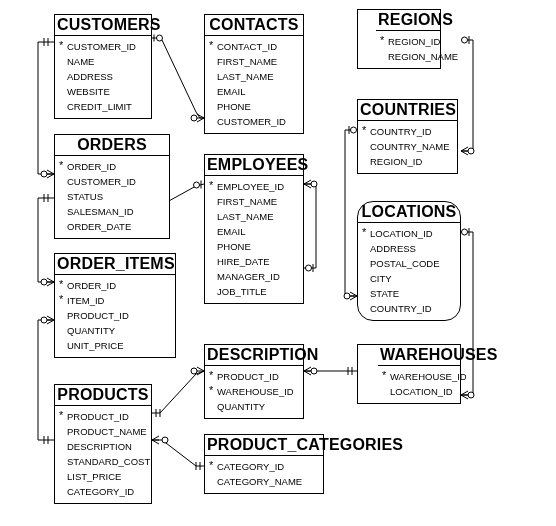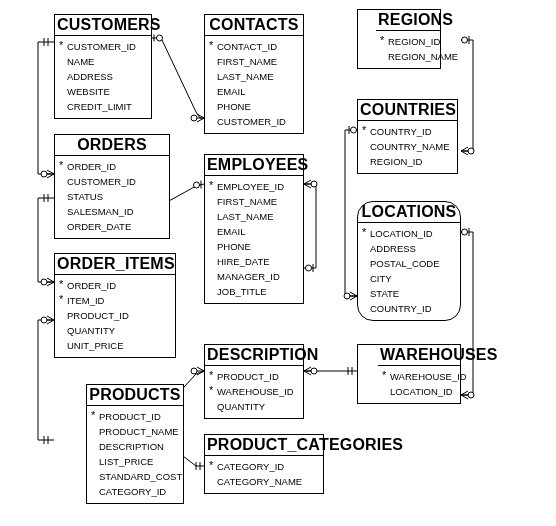--- a/index.html
+++ b/index.html
@@ -265,28 +265,28 @@
   </div>
 
   <div class="entity" style="left:357px;top:344px;width:104px;padding-left:20px;">
     <div class="entity-title">WAREHOUSES</div>
     <div class="attrs">
       <div class="attr"><span class="star">*</span><span class="txt">WAREHOUSE_ID</span></div>
       <div class="attr"><span class="txt">LOCATION_ID</span></div>
     </div>
   </div>
 
-  <div class="entity" style="left:54px;top:384px;width:98px;margin-left:32px;">
+  <div class="entity" style="left:54px;top:384px;width:98px;">
     <div class="entity-title">PRODUCTS</div>
     <div class="attrs">
       <div class="attr"><span class="star">*</span><span class="txt">PRODUCT_ID</span></div>
       <div class="attr"><span class="txt">PRODUCT_NAME</span></div>
       <div class="attr"><span class="txt">DESCRIPTION</span></div>
+      <div class="attr"><span class="txt">STANDARD_COST</span></div>
       <div class="attr"><span class="txt">LIST_PRICE</span></div>
-      <div class="attr"><span class="txt">STANDARD_COST</span></div>
       <div class="attr"><span class="txt">CATEGORY_ID</span></div>
     </div>
   </div>
 
   <div class="entity" style="left:204px;top:434px;width:120px;">
     <div class="entity-title">PRODUCT_CATEGORIES</div>
     <div class="attrs">
       <div class="attr"><span class="star">*</span><span class="txt">CATEGORY_ID</span></div>
       <div class="attr"><span class="txt">CATEGORY_NAME</span></div>
     </div>

